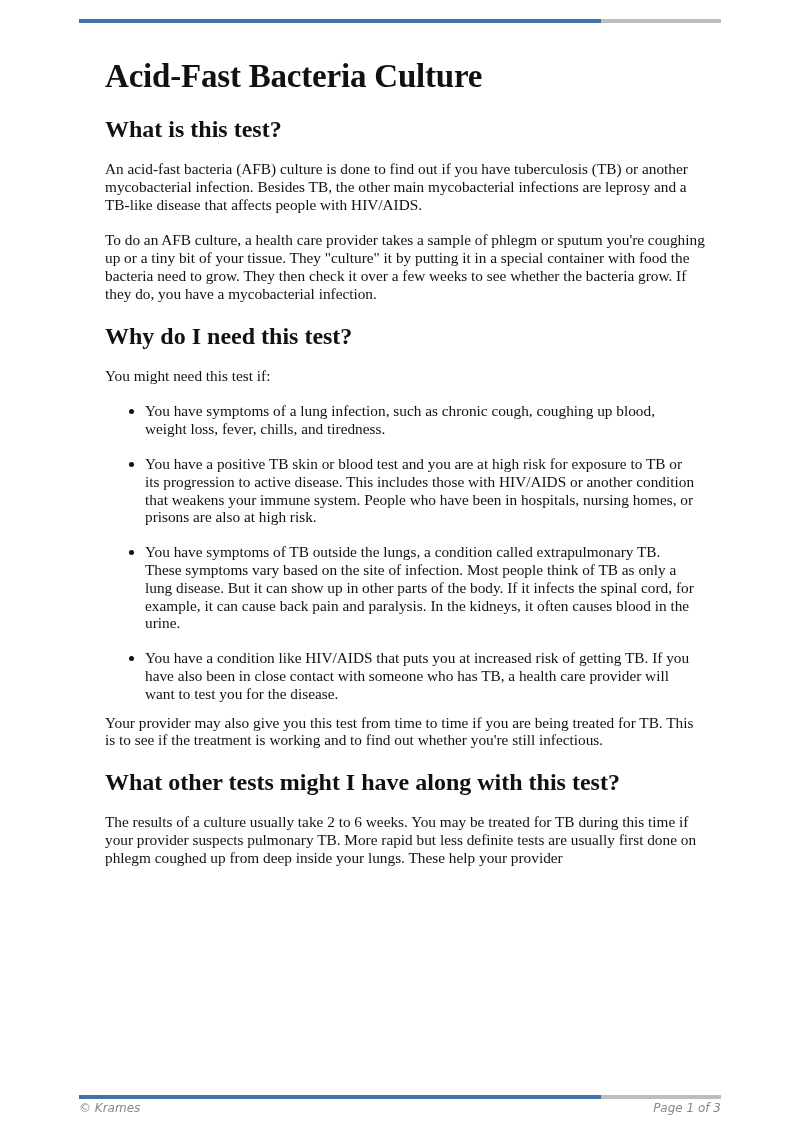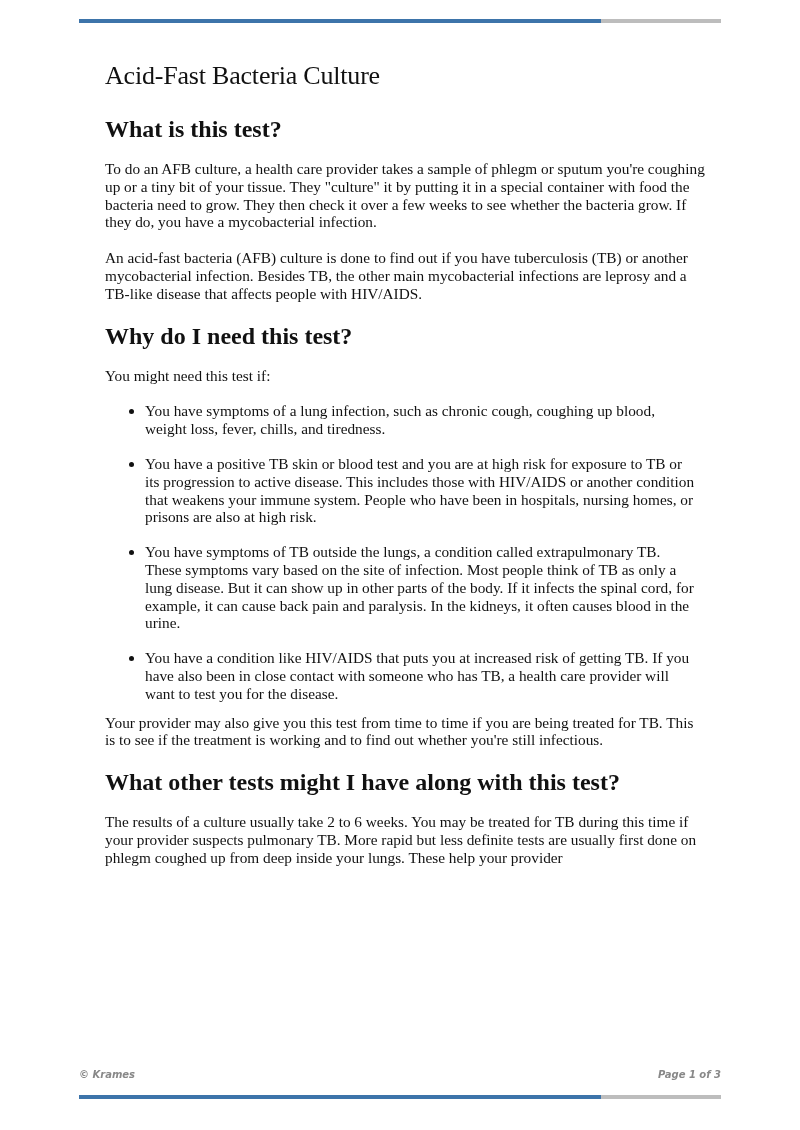--- a/index.html
+++ b/index.html
@@ -3,48 +3,48 @@
 <meta charset="utf-8">
 <style>
   html, body { margin: 0; padding: 0; background: #ffffff; }
   body { width: 800px; height: 1130px; position: relative; overflow: hidden;
          font-family: "Liberation Serif", "DejaVu Serif", serif; color: #111; }
   .bar { position: absolute; left: 79px; width: 642px; height: 4px; background: #bdbdbd; }
   .bar .fill { position: absolute; left: 0; top: 0; height: 4px; width: 522px; background: #3d74aa; }
   .bar.top { top: 19px; }
   .bar.bottom { top: 1095px; }
   .content { position: absolute; left: 105px; top: 56px; width: 600px; }
-  h1 { font-size: 26px; font-weight: normal; margin: 0 0 18px 0; line-height: 40px; letter-spacing: -0.2px; }
+  h1 { font-size: 33px; font-weight: bold; margin: 0 0 18px 0; line-height: 40px; letter-spacing: -0.2px; }
   h2 { font-size: 24px; font-weight: bold; margin: 0 0 16px 0; line-height: 30px; }
   p { font-size: 15.3px; line-height: 17.8px; margin: 0 0 18px 0; }
   .sec { margin-bottom: 6px; }
   ul { margin: 0 8px 16px 0; padding-left: 40px; }
   li { font-size: 15.3px; line-height: 17.8px; margin-bottom: 17px; }
-  .footer { position: absolute; top: 1069px; font-family: "DejaVu Sans", sans-serif; font-style: italic;
-            font-size: 10px; color: #888; font-weight: bold; }
+  .footer { position: absolute; top: 1101px; font-family: "DejaVu Sans", sans-serif; font-style: italic;
+            font-size: 12px; color: #888; }
   .footer.left { left: 79px; }
   .footer.right { right: 79px; }
 </style>
 </head>
 <body>
 
 <div class="bar top">
     <div class="fill"></div>
   </div>
 
 <div class="content">
   <h1>Acid-Fast Bacteria Culture</h1>
 
   <div class="sec">
   </div>
 
   <div class="sec">
     <h2>What is this test?</h2>
+    <p>An acid-fast bacteria (AFB) culture is done to find out if you have tuberculosis (TB) or another mycobacterial infection. Besides TB, the other main mycobacterial infections are leprosy and a TB-like disease that affects people with HIV/AIDS.</p>
     <p>To do an AFB culture, a health care provider takes a sample of phlegm or sputum you're coughing up or a tiny bit of your tissue. They "culture" it by putting it in a special container with food the bacteria need to grow. They then check it over a few weeks to see whether the bacteria grow. If they do, you have a mycobacterial infection.</p>
-    <p>An acid-fast bacteria (AFB) culture is done to find out if you have tuberculosis (TB) or another mycobacterial infection. Besides TB, the other main mycobacterial infections are leprosy and a TB-like disease that affects people with HIV/AIDS.</p>
   </div>
 
   <div class="sec">
     <h2>Why do I need this test?</h2>
     <p>You might need this test if:</p>
     <ul>
       <li>You have symptoms of a lung infection, such as chronic cough, coughing up blood, weight loss, fever, chills, and tiredness.</li>
       <li>You have a positive TB skin or blood test and you are at high risk for exposure to TB or its progression to active disease. This includes those with HIV/AIDS or another condition that weakens your immune system. People who have been in hospitals, nursing homes, or prisons are also at high risk.</li>
       <li>You have symptoms of TB outside the lungs, a condition called extrapulmonary TB. These symptoms vary based on the site of infection. Most people think of TB as only a lung disease. But it can show up in other parts of the body. If it infects the spinal cord, for example, it can cause back pain and paralysis. In the kidneys, it often causes blood in the urine.</li>
       <li>You have a condition like HIV/AIDS that puts you at increased risk of getting TB. If you have also been in close contact with someone who has TB, a health care provider will want to test you for the disease.</li>

